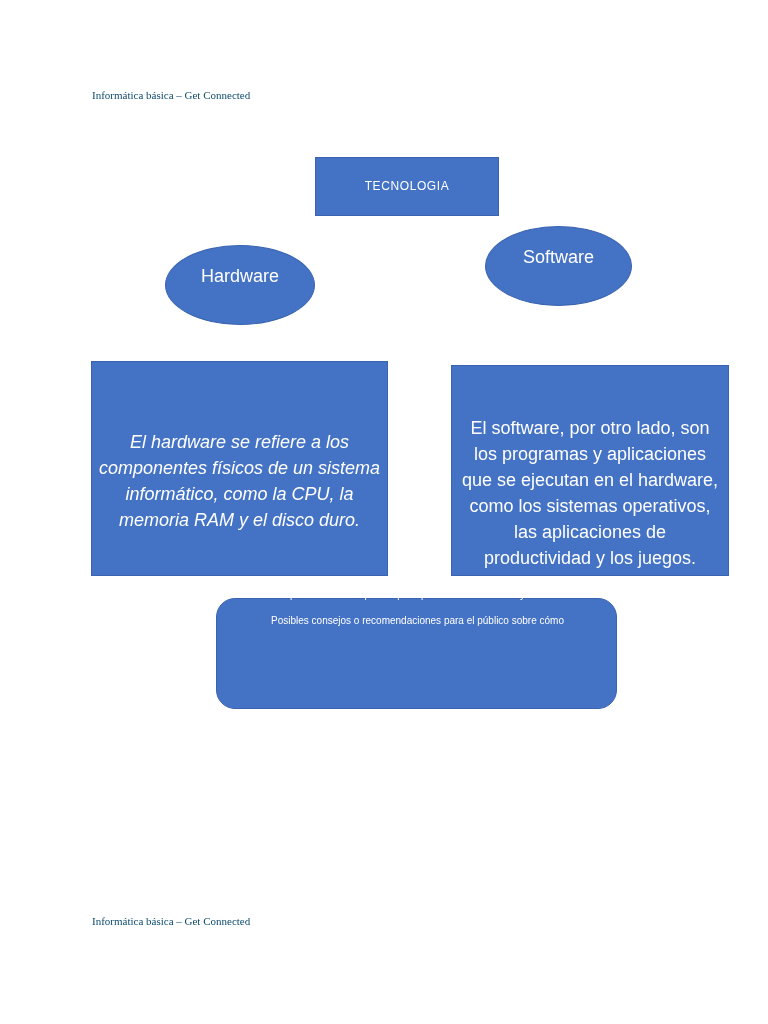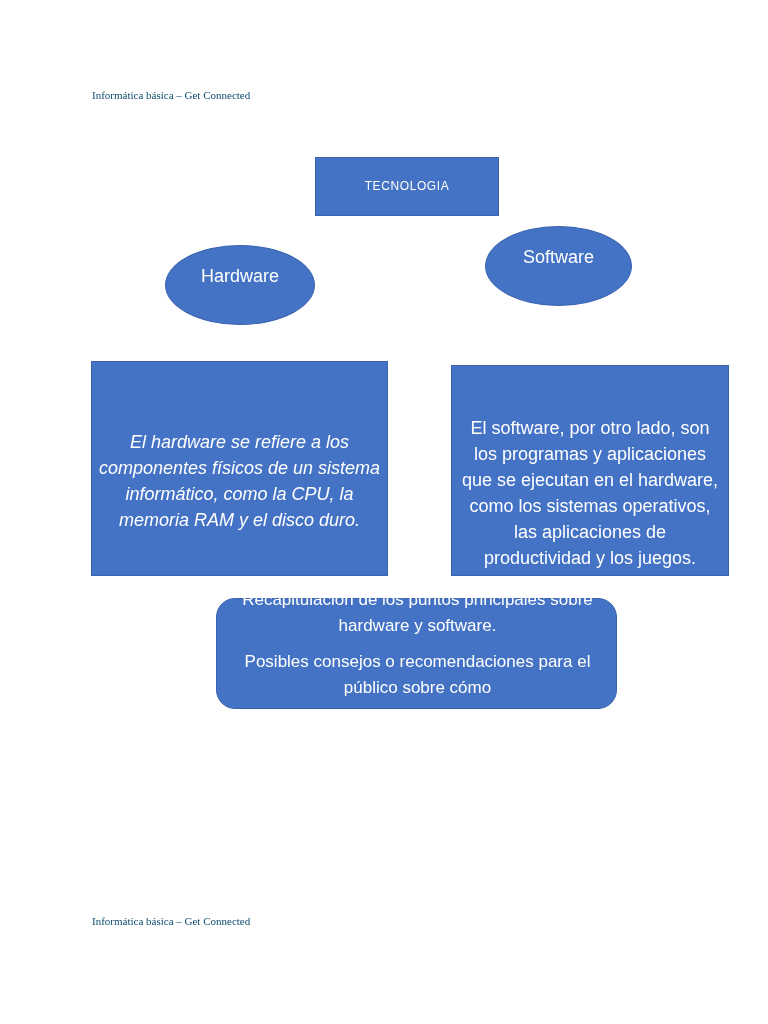--- a/index.html
+++ b/index.html
@@ -120,21 +120,21 @@
     border: 1px solid #3A64B0;
   }
   
   #node-conclusion .overflow-text {
     position: absolute;
     left: 14px;
     top: -12px;
     width: 373px;
     color: #ffffff;
     text-align: center;
-    font-size: 17px;
+    font-size: 10px;
     line-height: 1.5;
   }
   #node-conclusion .overflow-text p {
     margin: 0 0 11px 0;
   }
   #node-conclusion .overflow-text p:last-child {
     margin-bottom: 4px;
   }
 </style>
 </head>

